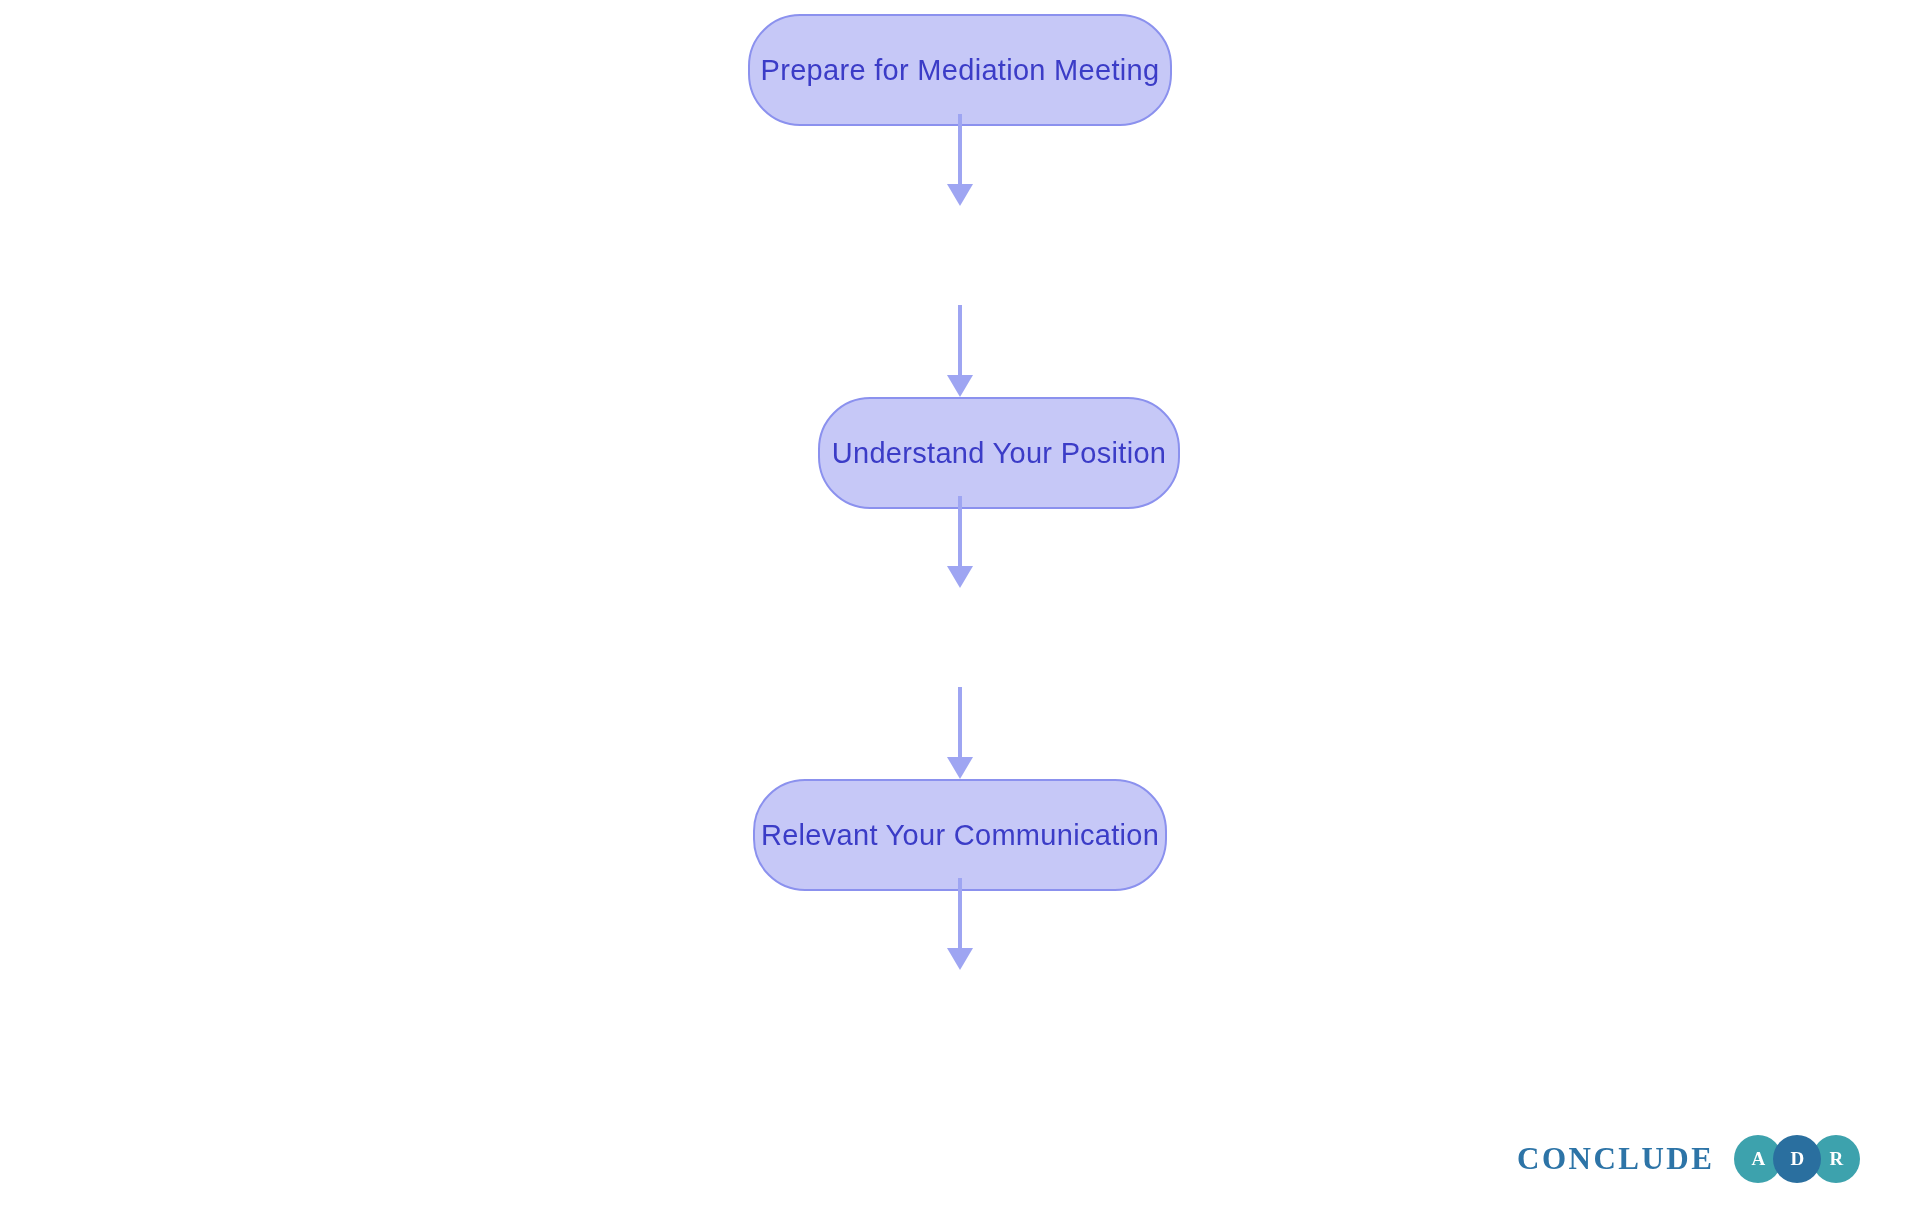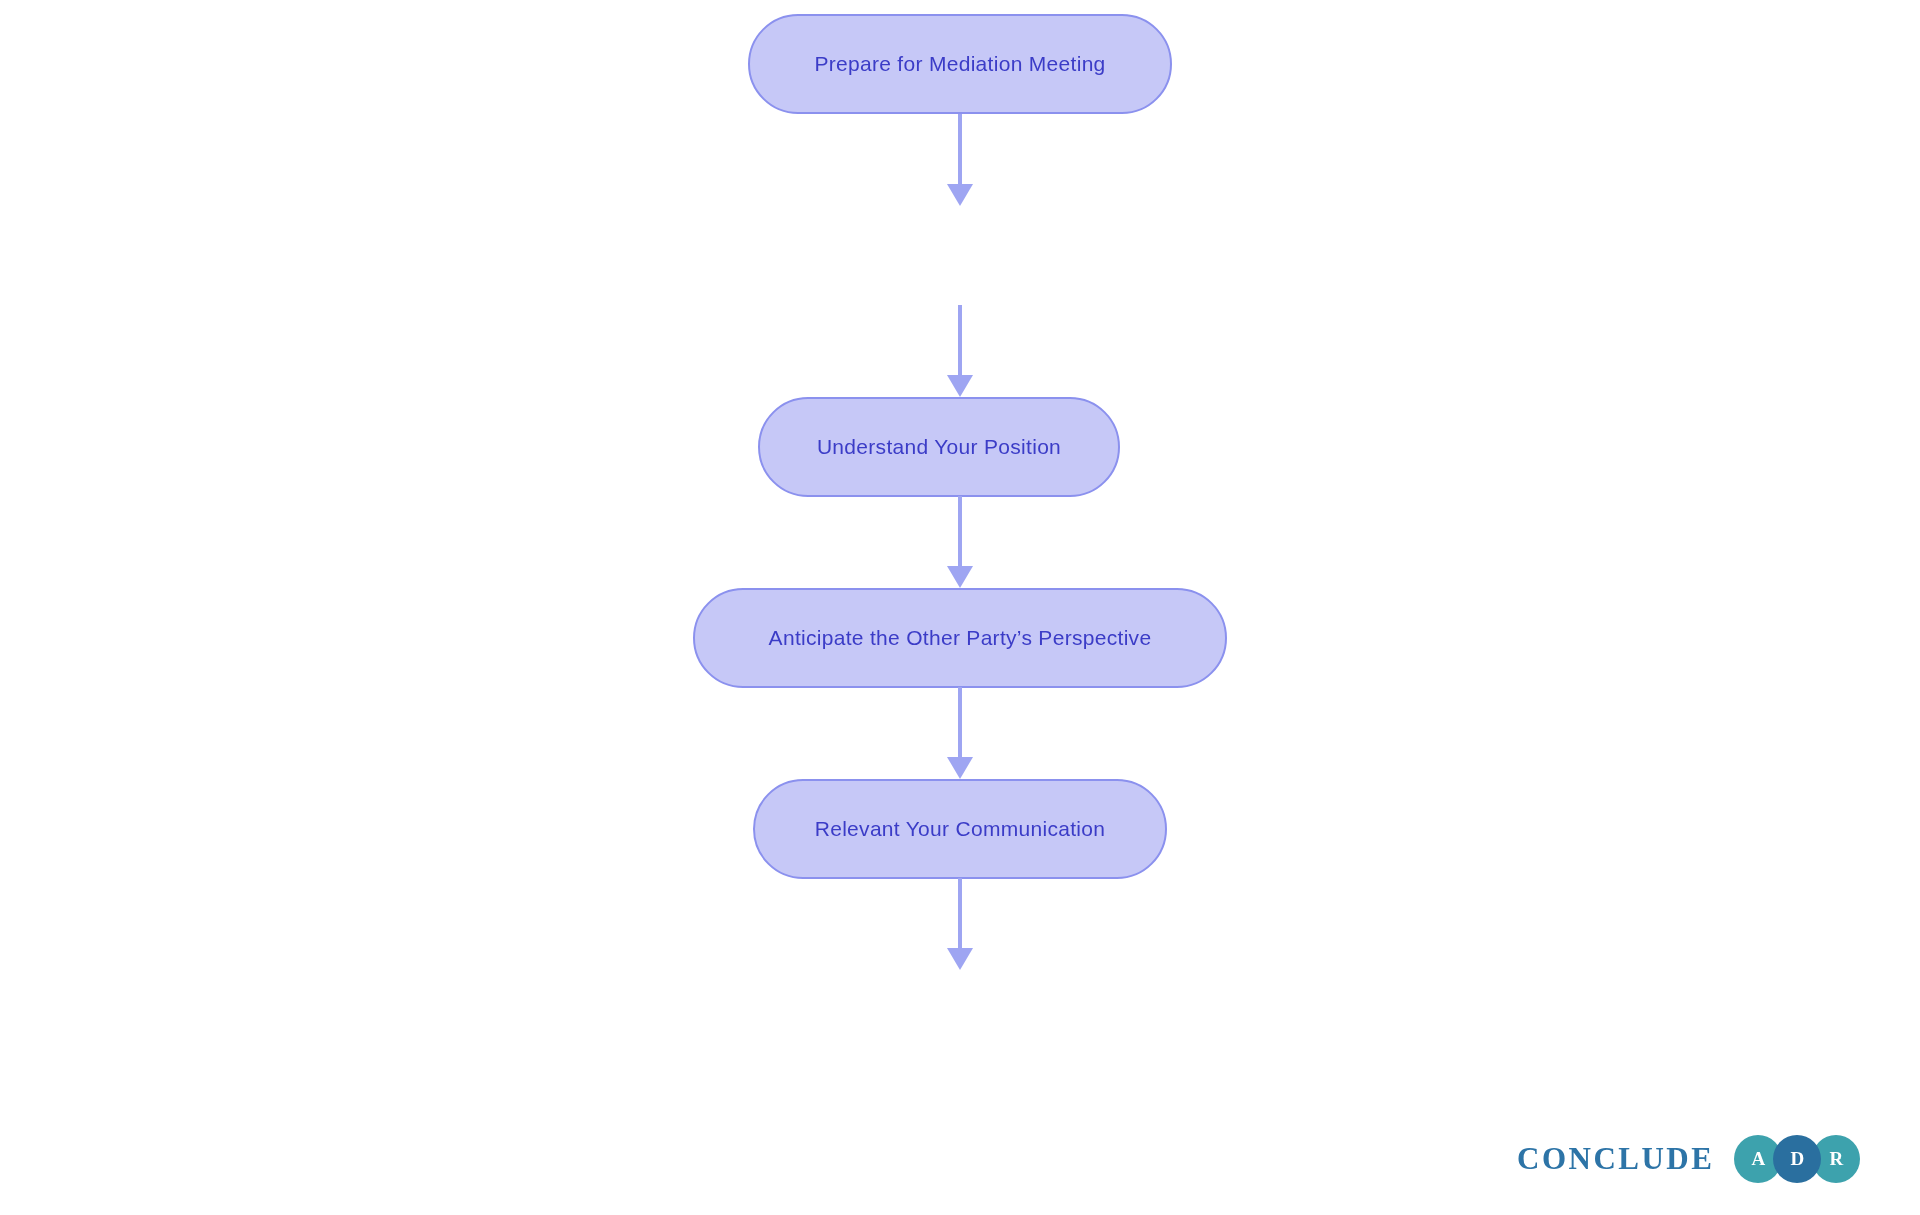--- a/index.html
+++ b/index.html
@@ -12,36 +12,36 @@
     position: relative;
     width: 1920px;
     height: 1215px;
     background: var(--background, #ffffff);
     overflow: hidden;
   }
 
   
   .node {
     position: absolute;
-    height: 100px;
+    height: 112px;
     border-radius: 52px;
     background: var(--node_fill, #c6c8f7);
     border: 2px solid var(--node_border, #8b91ee);
     box-sizing: border-box;
     color: var(--node_text, #3b3cc7);
-    font-size: 21px;
+    font-size: 29px;
     letter-spacing: 0.3px;
     display: flex;
     align-items: center;
     justify-content: center;
     white-space: nowrap;
   }
   .n1 { top: 14px;  left: 748px; width: 424px; }
   .n2 { top: 206px; left: 761px; width: 398px; }
-  .n3 { top: 397px; left: 758px; width: 362px; }
+  .n3 { top: 397px; left: 818px; width: 362px; }
   .n4 { top: 588px; left: 693px; width: 534px; }
   .n5 { top: 779px; left: 753px; width: 414px; }
   .n6 { top: 970px; left: 796px; width: 328px; }
 
   
   .arrow {
     position: absolute;
     left: 947px;            
     width: 26px;
     height: 92px;
@@ -120,21 +120,20 @@
     <div class="head"></div>
   </div>
 
   <div class="node n3">Understand Your Position</div>
 
   <div class="arrow a3">
     <div class="shaft"></div>
     <div class="head"></div>
   </div>
 
-  <div class="node n4">Anticipate the Other Party’s Perspective</div>
 
   <div class="arrow a4">
     <div class="shaft"></div>
     <div class="head"></div>
   </div>
 
   <div class="node n5">Relevant Your Communication</div>
 
   <div class="arrow a5">
     <div class="shaft"></div>

